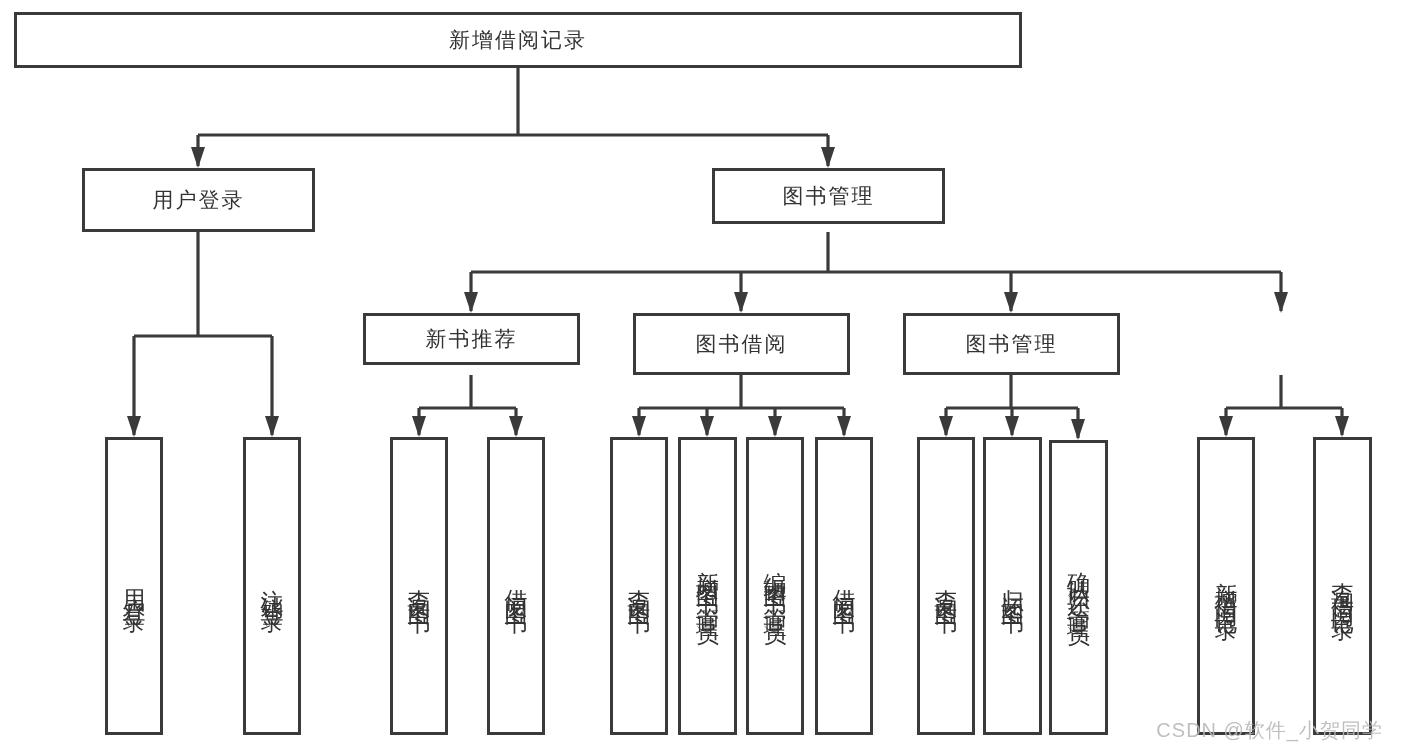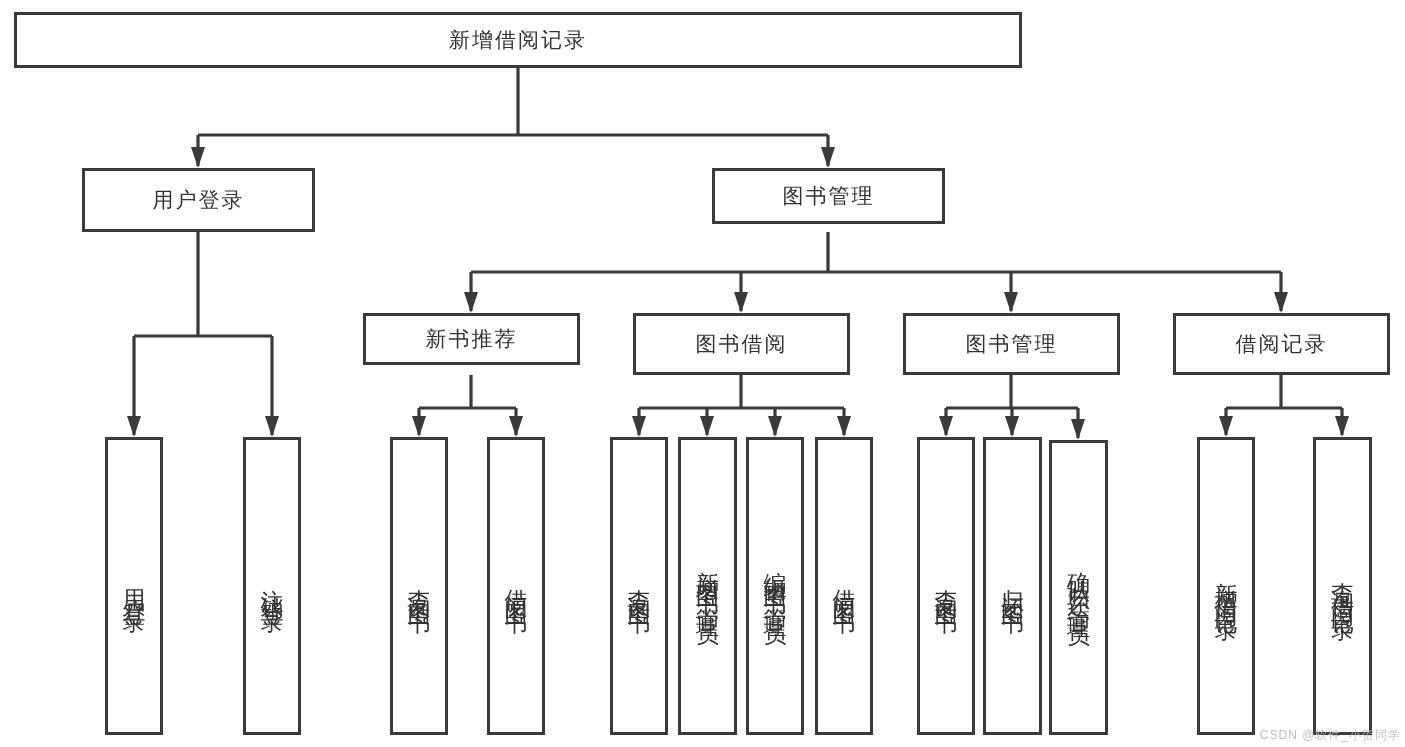--- a/index.html
+++ b/index.html
@@ -40,23 +40,23 @@
     writing-mode: vertical-rl;
     text-orientation: mixed;
     font-size: 23px;
     line-height: 1;
     letter-spacing: 0.32em;
     color: var(--text, #333333);
     white-space: nowrap;
   }
   .watermark {
     position: absolute;
-    right: 4px;
+    right: 22px;
     bottom: 3px;
-    font-size: 12px;
+    font-size: 20px;
     letter-spacing: 1px;
     color: var(--watermark, #b9b9b9);
     opacity: 0.9;
     z-index: 5;
     white-space: nowrap;
   }
 </style>
 </head>
 <body>
 
@@ -123,23 +123,20 @@
 
   <div class="box h" style="left:363px; top:313px; width:217px; height:52px">
     <span class="lbl">新书推荐</span>
   </div>
   <div class="box h" style="left:633px; top:313px; width:217px; height:62px">
     <span class="lbl">图书借阅</span>
   </div>
   <div class="box h" style="left:903px; top:313px; width:217px; height:62px">
     <span class="lbl">图书管理</span>
   </div>
-  <div class="box h" style="left:1173px; top:313px; width:217px; height:62px">
-    <span class="lbl">借阅记录</span>
-  </div>
 
   <div class="box v" style="left:105px; top:437px; width:58px; height:298px">
     <span class="vlbl">用户登录</span>
   </div>
   <div class="box v" style="left:243px; top:437px; width:58px; height:298px">
     <span class="vlbl">注销登录</span>
   </div>
 
   <div class="box v" style="left:390px; top:437px; width:58px; height:298px">
     <span class="vlbl">查询图书</span>

